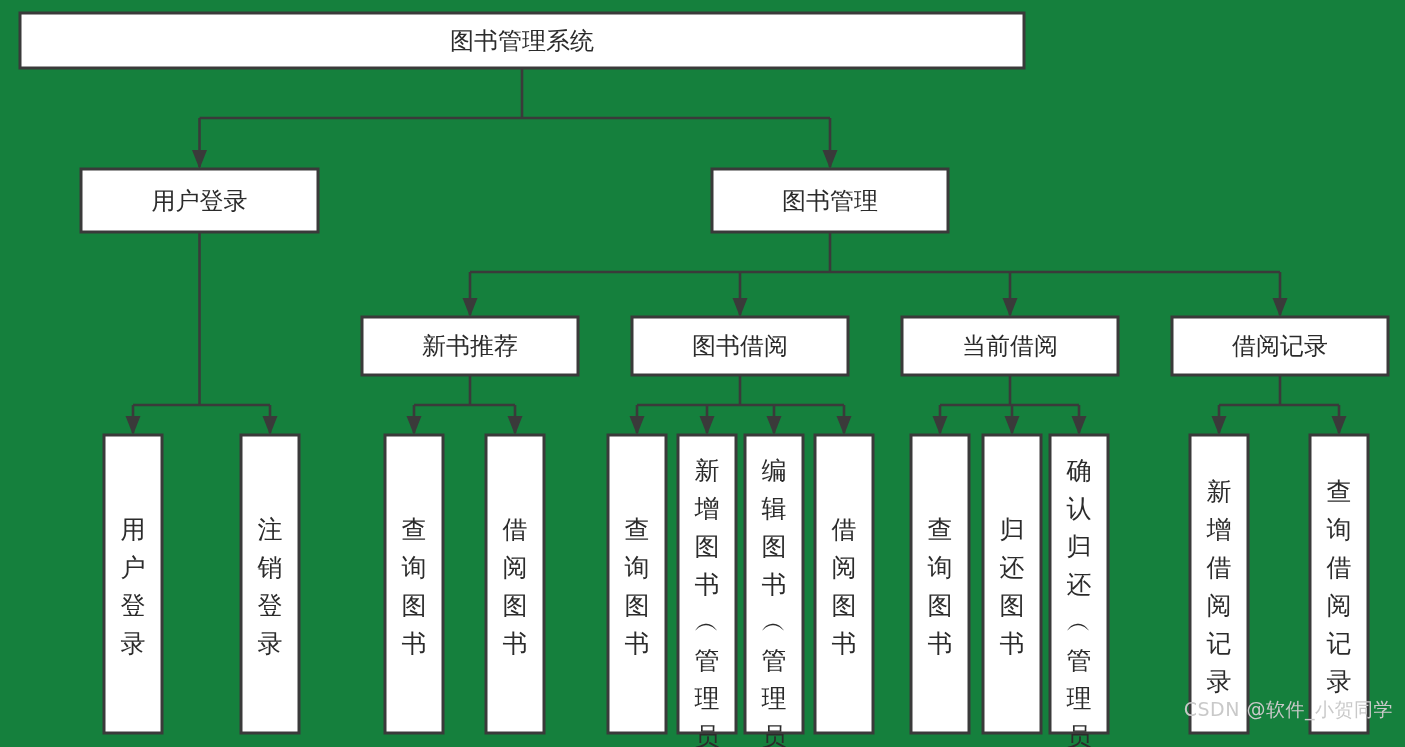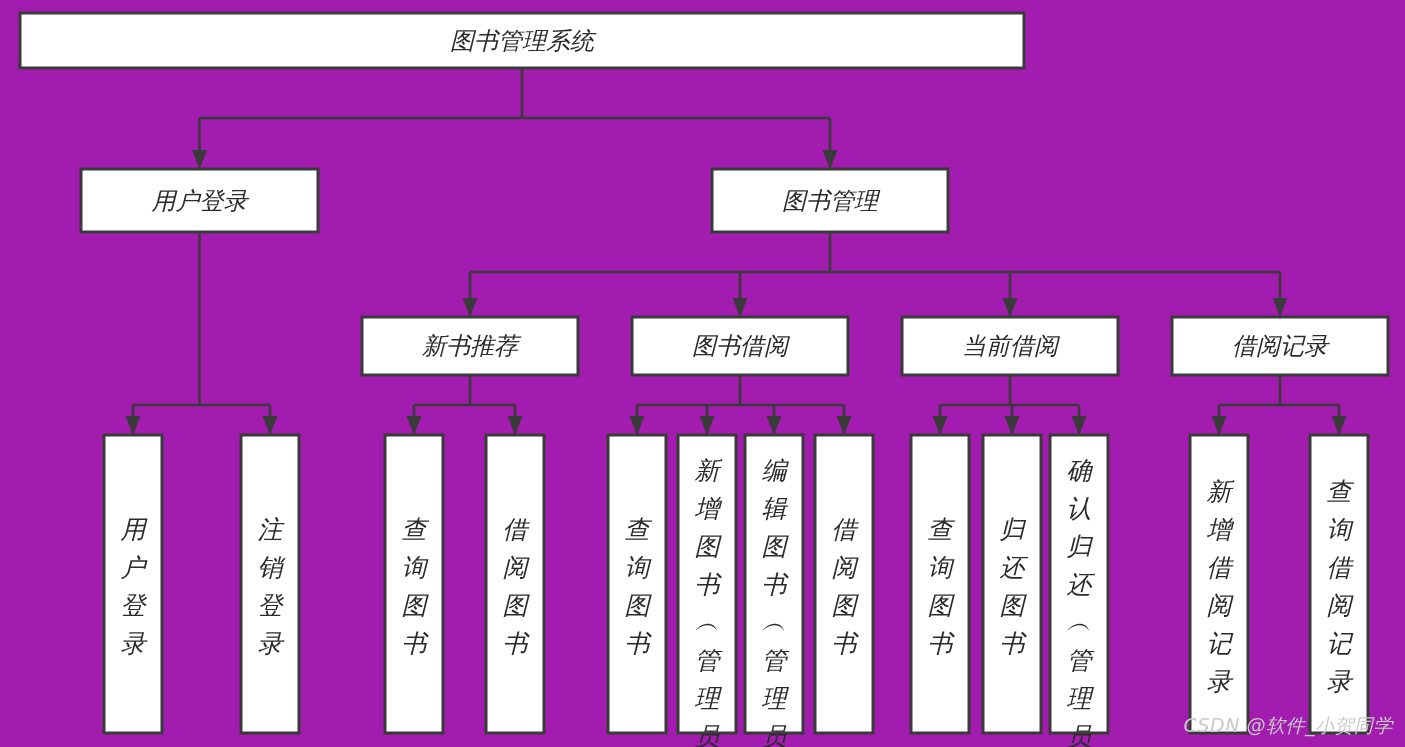--- a/index.html
+++ b/index.html
@@ -8,23 +8,22 @@
     padding: 0;
     background: #ffffff;
   }
   body {
     font-family: "DejaVu Sans", "Liberation Sans", sans-serif;
   }
   #diagram-root {
     position: relative;
     width: 1405px;
     height: 747px;
-    background: #a21caf;
+    background: #15803d;
     overflow: hidden;
-    font-style: italic;
   }
   svg.diagram-canvas {
     position: absolute;
     top: 0;
     left: 0;
     width: 1405px;
     height: 747px;
     display: block;
   }
   .node-box {
@@ -51,21 +50,21 @@
   }
   .leaf-label {
     fill: #2b2b2b;
     font-family: "DejaVu Sans", "Liberation Sans", sans-serif;
     font-size: 25px;
     text-anchor: middle;
   }
   .watermark-text {
     position: absolute;
     right: 12px;
-    bottom: 8px;
+    bottom: 24px;
     font-family: "DejaVu Sans", "Liberation Sans", sans-serif;
     font-size: 19px;
     color: #c9c9c9;
     letter-spacing: 0.5px;
     white-space: nowrap;
     user-select: none;
   }
 </style>
 </head>
 <body>

